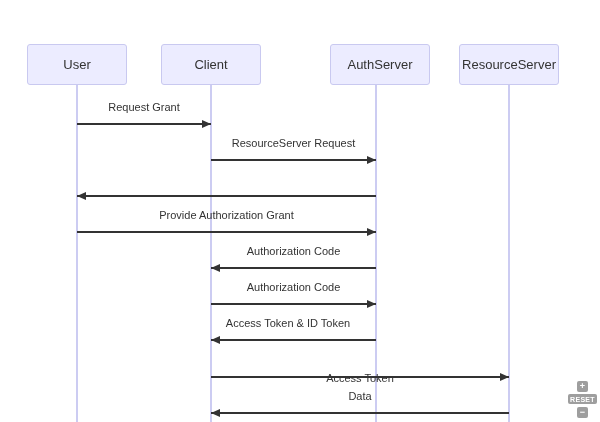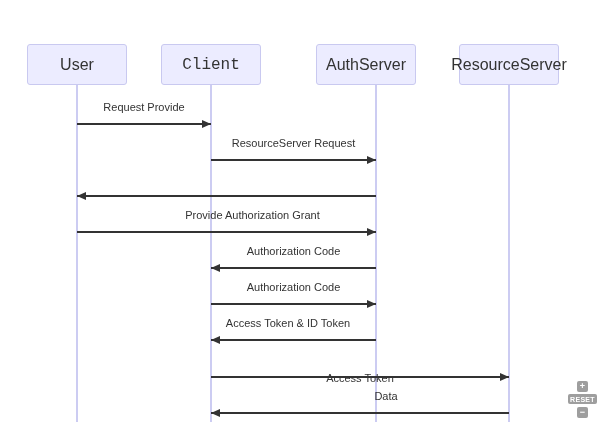--- a/index.html
+++ b/index.html
@@ -9,21 +9,21 @@
     background:#ffffff;
     font-family:"Liberation Sans",sans-serif;
   }
   #canvas{position:absolute;left:0;top:0;width:600px;height:422px}
   .actor-box{
     position:absolute;top:44px;width:100px;height:41px;
     background:var(--actor-fill);
     border:1px solid var(--actor-border);
     border-radius:3px;
     display:flex;align-items:center;justify-content:center;
-    font-size:16px;color:var(--actor-text);
+    font-size:13px;color:var(--actor-text);
   }
   .lifeline{
     position:absolute;top:85px;height:337px;width:1.5px;
     background:var(--lifeline);
   }
   .msg-label{
     position:absolute;height:13px;line-height:13px;text-align:center;
     font-size:11px;color:var(--message-text);white-space:nowrap;
   }
   .msg-line{
@@ -45,49 +45,49 @@
   #reset{left:568px;top:394px;width:29px;height:10px;font-size:7px;letter-spacing:.3px}
   #zoom-out{left:577px;top:407px;width:11px;height:11px;font-size:9px;line-height:11px}
 </style>
 </head>
 <body>
 
 <div id="canvas">
     <div class="lifeline" style="left: 76.25px;"></div>
     <div class="actor-box" style="left: 27px;">User</div>
     <div class="lifeline" style="left: 210.25px;"></div>
-    <div class="actor-box" style="left: 161px; font-family: Liberation Mono, monospace;">Client</div>
+    <div class="actor-box" style="left: 161px;">Client</div>
     <div class="lifeline" style="left: 375.25px;"></div>
-    <div class="actor-box" style="left: 316px; text-align: right;">AuthServer</div>
+    <div class="actor-box" style="left: 330px; text-align: right;">AuthServer</div>
     <div class="lifeline" style="left: 508.25px;"></div>
     <div class="actor-box" style="left: 459px; text-align: center;">ResourceServer</div>
-    <div class="msg-label" style="left: 77px; width: 134px; top: 101px;">Request Provide</div>
+    <div class="msg-label" style="left: 77px; width: 134px; top: 101px;">Request Grant</div>
     <div class="msg-line" style="left: 77px; width: 134px; top: 123px;"></div>
     <div class="head right" style="left: 202px; top: 119.75px;"></div>
     <div class="msg-label" style="left: 211px; width: 165px; top: 137px;">ResourceServer Request</div>
     <div class="msg-line" style="left: 211px; width: 165px; top: 159px;"></div>
     <div class="head right" style="left: 367px; top: 155.75px;"></div>
     <div class="msg-line" style="left: 77px; width: 299px; top: 195px;"></div>
     <div class="head left" style="left: 77px; top: 191.75px;"></div>
-    <div class="msg-label" style="left: 77px; width: 299px; top: 209px; margin-left: 26px;">Provide Authorization Grant</div>
+    <div class="msg-label" style="left: 77px; width: 299px; top: 209px;">Provide Authorization Grant</div>
     <div class="msg-line" style="left: 77px; width: 299px; top: 231px;"></div>
     <div class="head right" style="left: 367px; top: 227.75px;"></div>
     <div class="msg-label" style="left: 211px; width: 165px; top: 245px;">Authorization Code</div>
     <div class="msg-line" style="left: 211px; width: 165px; top: 267px;"></div>
     <div class="head left" style="left: 211px; top: 263.75px;"></div>
     <div class="msg-label" style="left: 211px; width: 165px; top: 281px;">Authorization Code</div>
     <div class="msg-line" style="left: 211px; width: 165px; top: 303px;"></div>
     <div class="head right" style="left: 367px; top: 299.75px;"></div>
     <div class="msg-label" style="left: 217px; width: 142px; top: 317px;">Access Token &amp; ID Token</div>
     <div class="msg-line" style="left: 211px; width: 165px; top: 339px;"></div>
     <div class="head left" style="left: 211px; top: 335.75px;"></div>
     <div class="msg-label" style="left: 211px; width: 298px; top: 372px;">Access Token</div>
     <div class="msg-line" style="left: 211px; width: 298px; top: 376px;"></div>
     <div class="head right" style="left: 500px; top: 372.75px;"></div>
-    <div class="msg-label" style="left: 211px; width: 298px; top: 390px; margin-left: 26px;">Data</div>
+    <div class="msg-label" style="left: 211px; width: 298px; top: 390px;">Data</div>
     <div class="msg-line" style="left: 211px; width: 298px; top: 412px;"></div>
     <div class="head left" style="left: 211px; top: 408.75px;"></div>
   </div>
 
 <div>
   <button class="ctrl" id="zoom-in">+</button>
   <button class="ctrl" id="reset">RESET</button>
   <button class="ctrl" id="zoom-out">−</button>
 </div>
 

